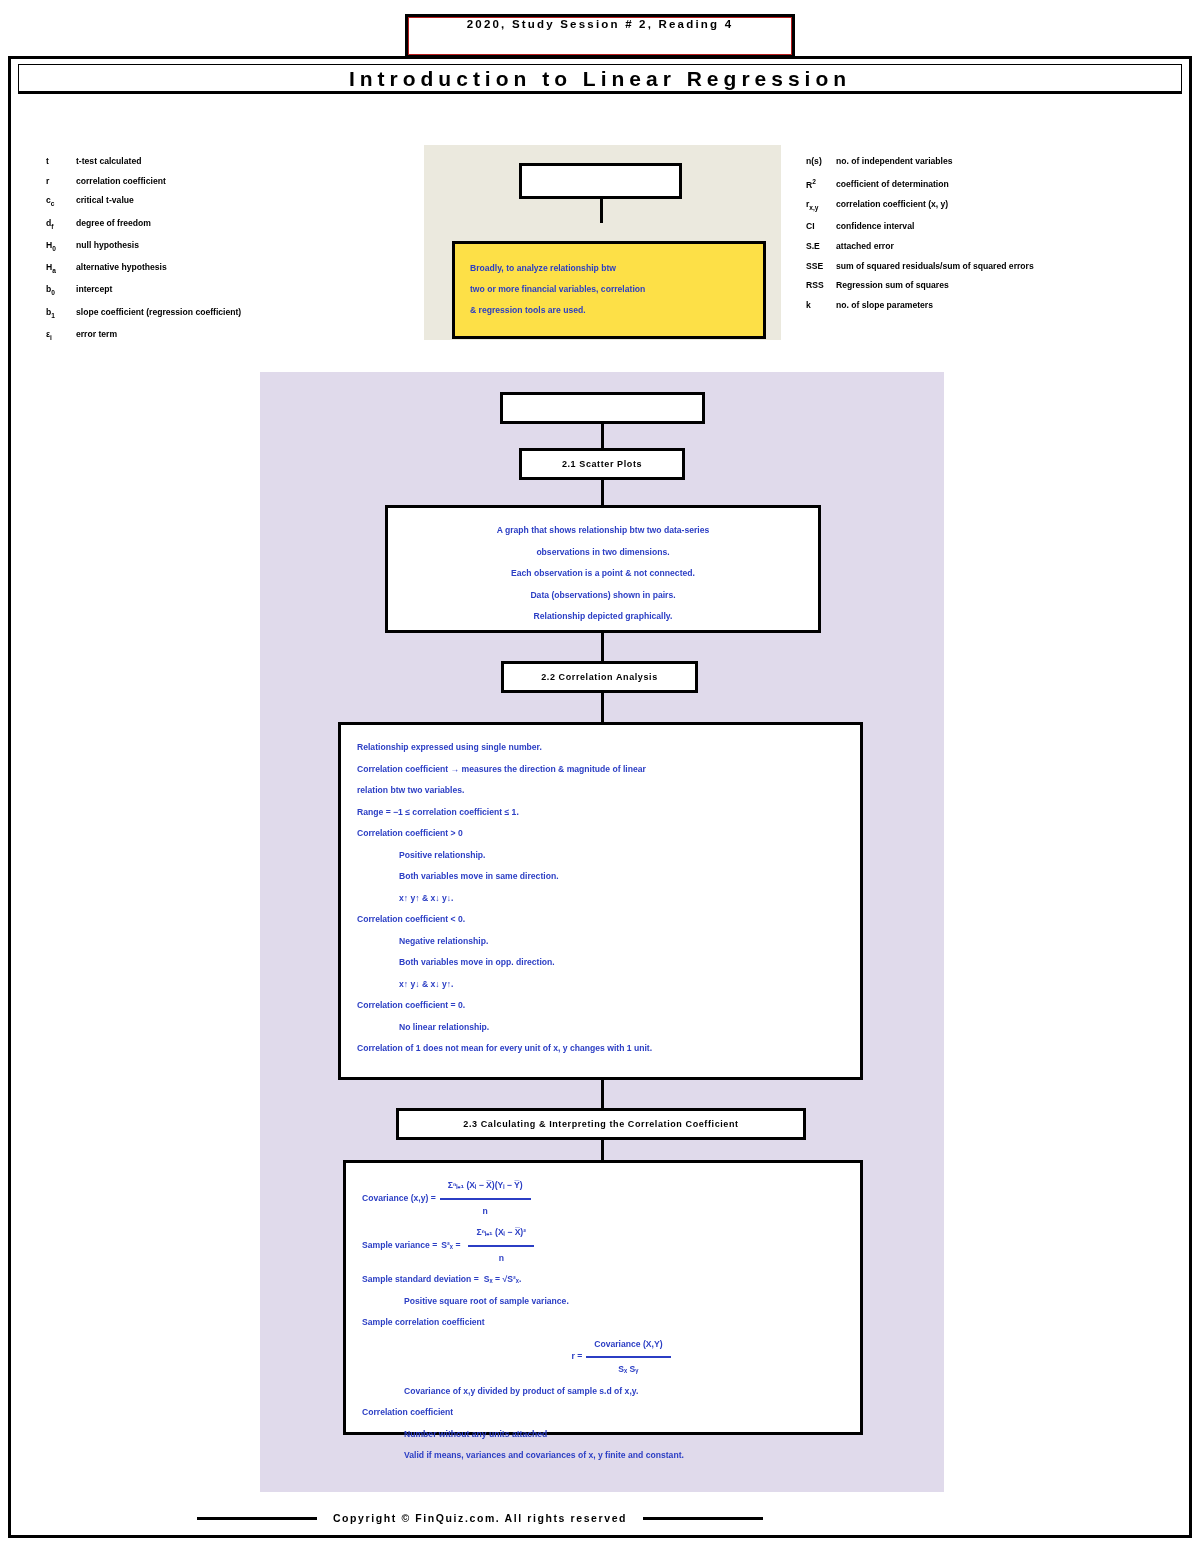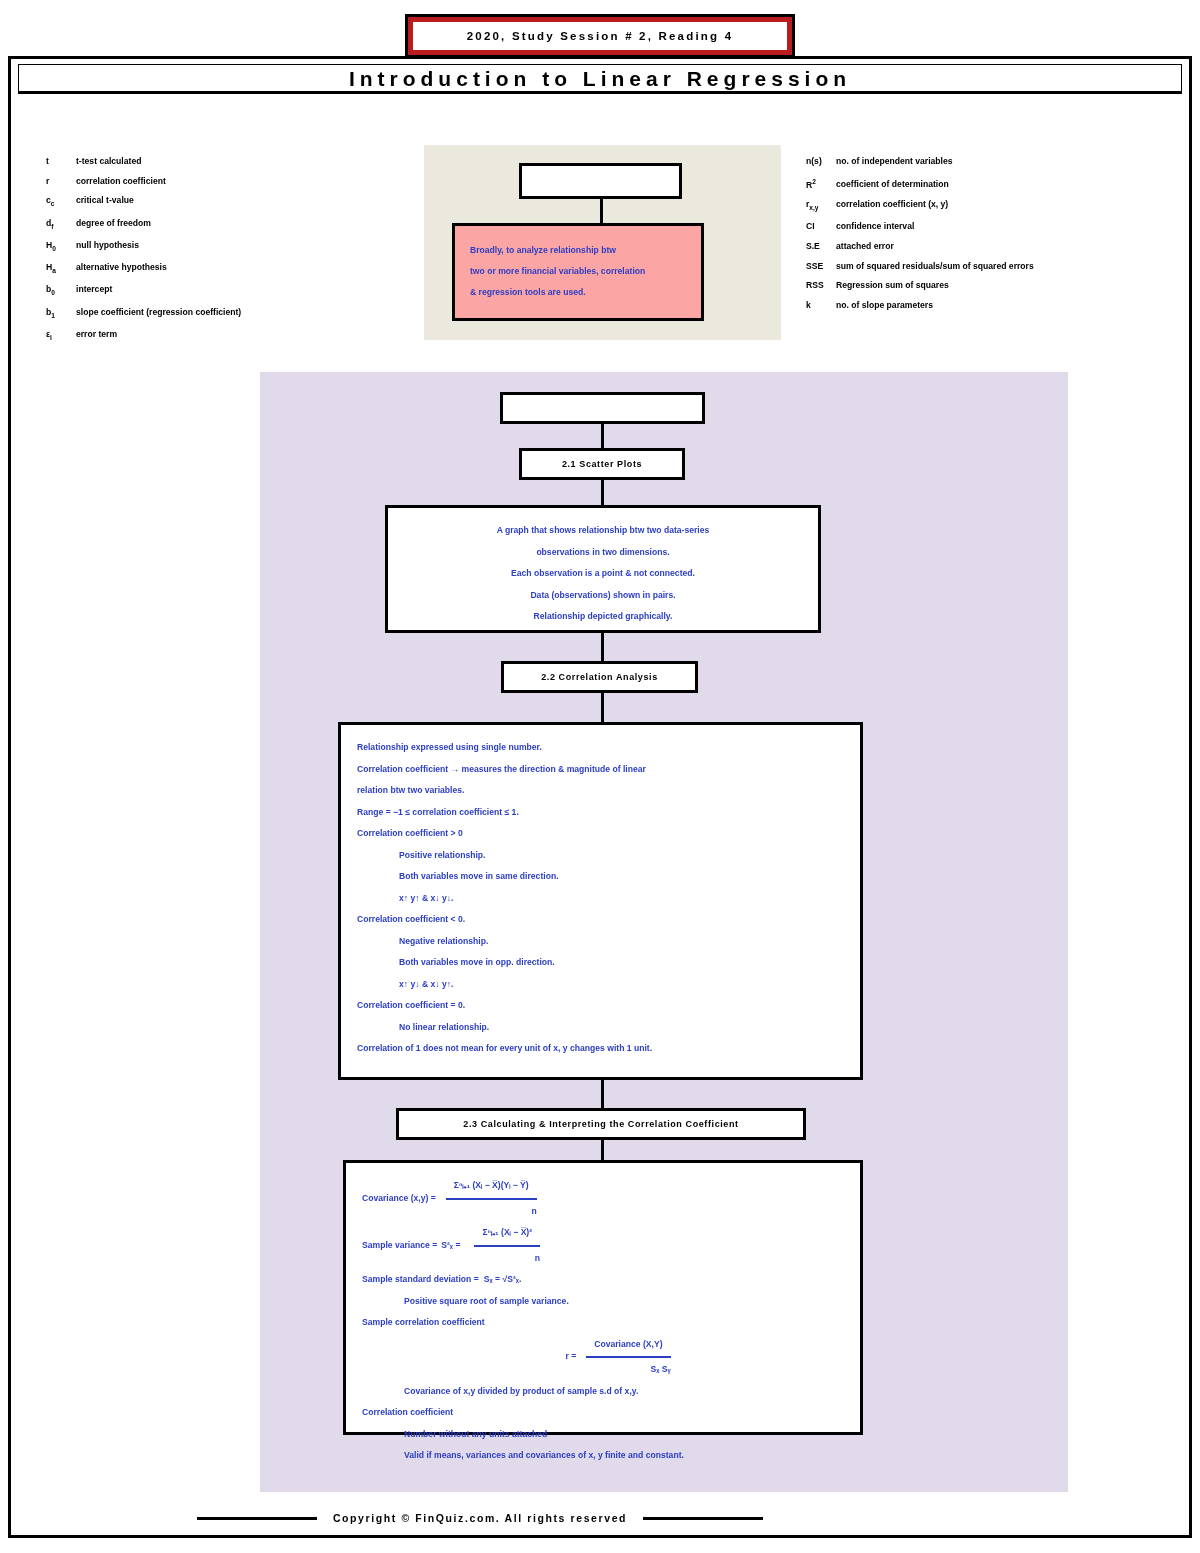--- a/index.html
+++ b/index.html
@@ -43,25 +43,24 @@
     height: 44px;
     border: 3px solid #000;
     background: #fff;
     box-sizing: border-box;
     display: flex;
     align-items: center;
     justify-content: center;
     z-index: 5;
   }
   .session-banner .inner {
-    border: 5px solid #b91c1c;
+    border: 1px solid #b91c1c;
     width: 100%;
     height: 100%;
     display: flex;
-    align-items: center;
     justify-content: center;
     box-sizing: border-box;
   }
   .session-text {
     font-size: 11.5px;
     font-weight: bold;
     letter-spacing: 2.2px;
     white-space: nowrap;
   }
 
@@ -137,42 +136,42 @@
     position: absolute;
     left: 176px;
     top: 54px;
     width: 3px;
     height: 24px;
     background: #000;
   }
   .intro-bodybox {
     position: absolute;
     left: 28px;
-    top: 78px;
-    width: 252px;
+    top: 96px;
+    width: 314px;
     height: 98px;
-    background: #fca5a5;
+    background: #fde047;
     border: 3px solid #000;
     box-sizing: border-box;
     padding: 14px 14px 0 15px;
   }
   .intro-line {
     color: #2b3ec4;
     font-size: 8.6px;
     font-weight: bold;
     line-height: 21px;
     white-space: nowrap;
   }
 
   
   .main-panel {
     position: absolute;
     left: 260px;
     top: 372px;
-    width: 808px;
+    width: 684px;
     height: 1120px;
     background: #e0daeb;
     box-sizing: border-box;
   }
   .node-box {
     position: absolute;
     background: #fff;
     border: 3px solid #000;
     box-sizing: border-box;
     display: flex;
@@ -213,23 +212,23 @@
     align-items: center;
     color: #2b3ec4;
     font-size: 8.6px;
     font-weight: bold;
     line-height: 21.5px;
     white-space: nowrap;
   }
   .frac {
     display: inline-flex;
     flex-direction: column;
-    align-items: flex-end;
+    align-items: center;
     vertical-align: middle;
-    margin: 0 10px;
+    margin: 0 4px;
   }
   .frac .num {
     border-bottom: 2px solid #2b3ec4;
     padding: 0 8px 1px 8px;
     font-size: 8.6px;
   }
   .frac .den {
     padding-top: 1px;
     font-size: 8.6px;
   }

